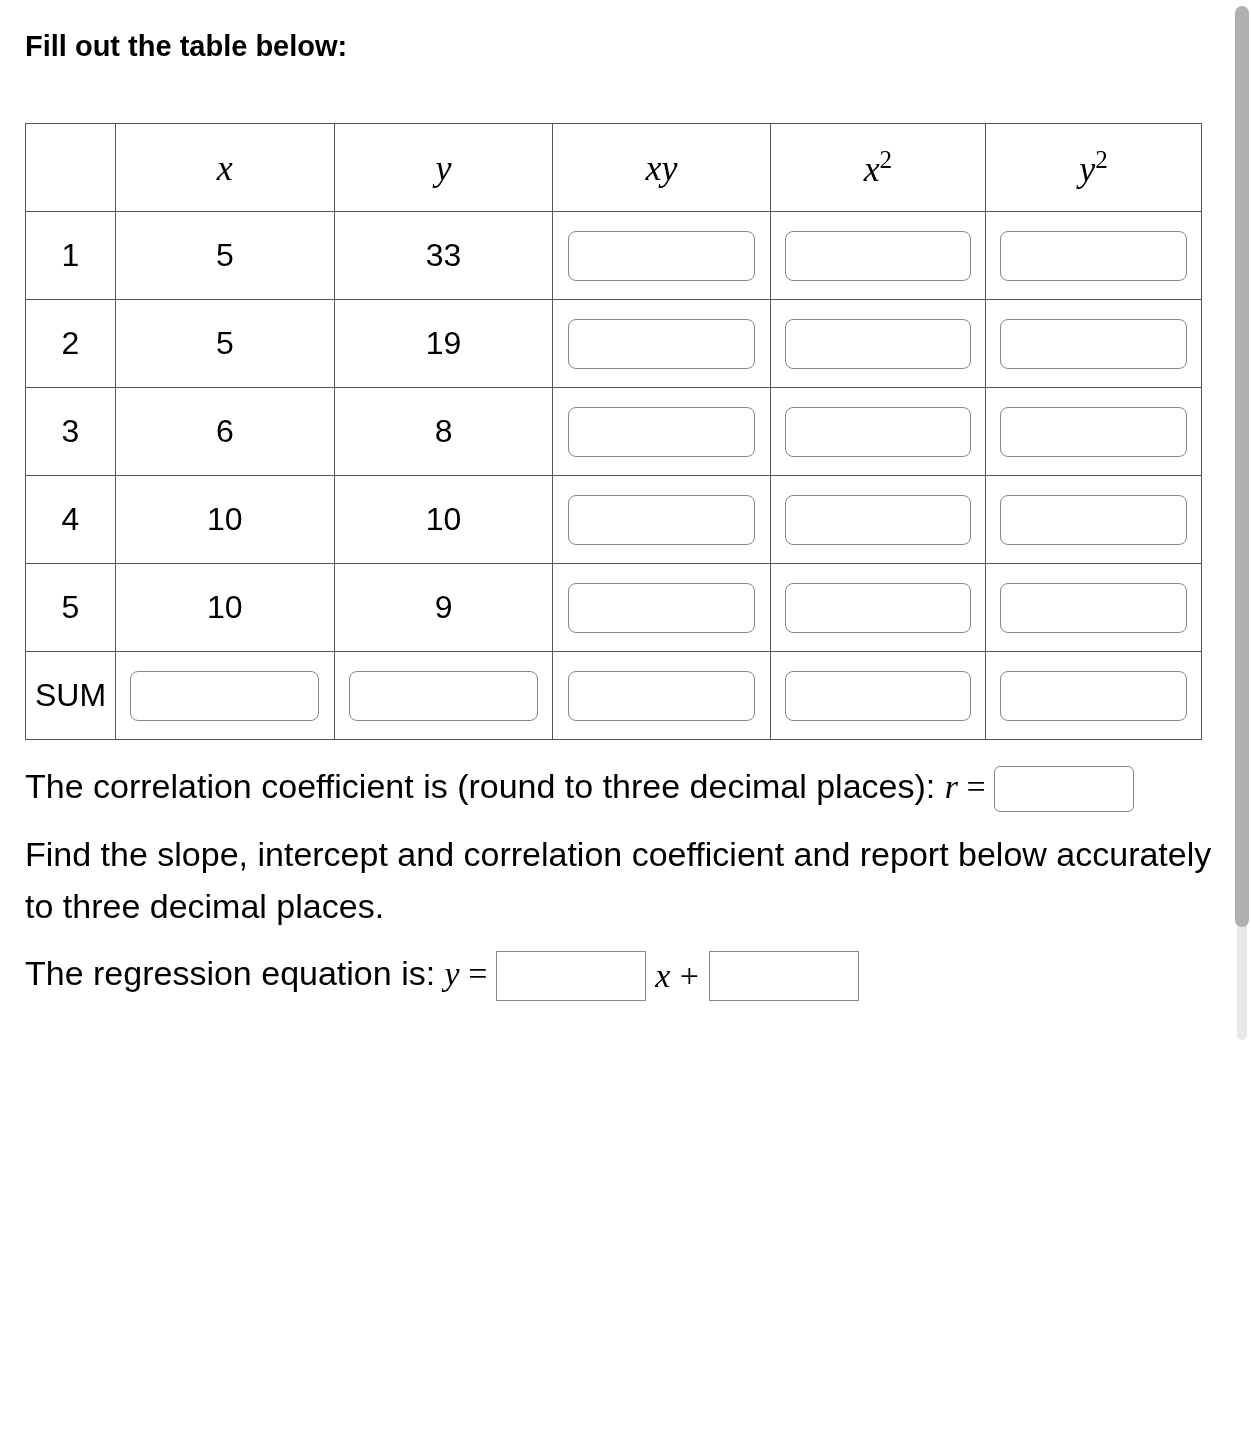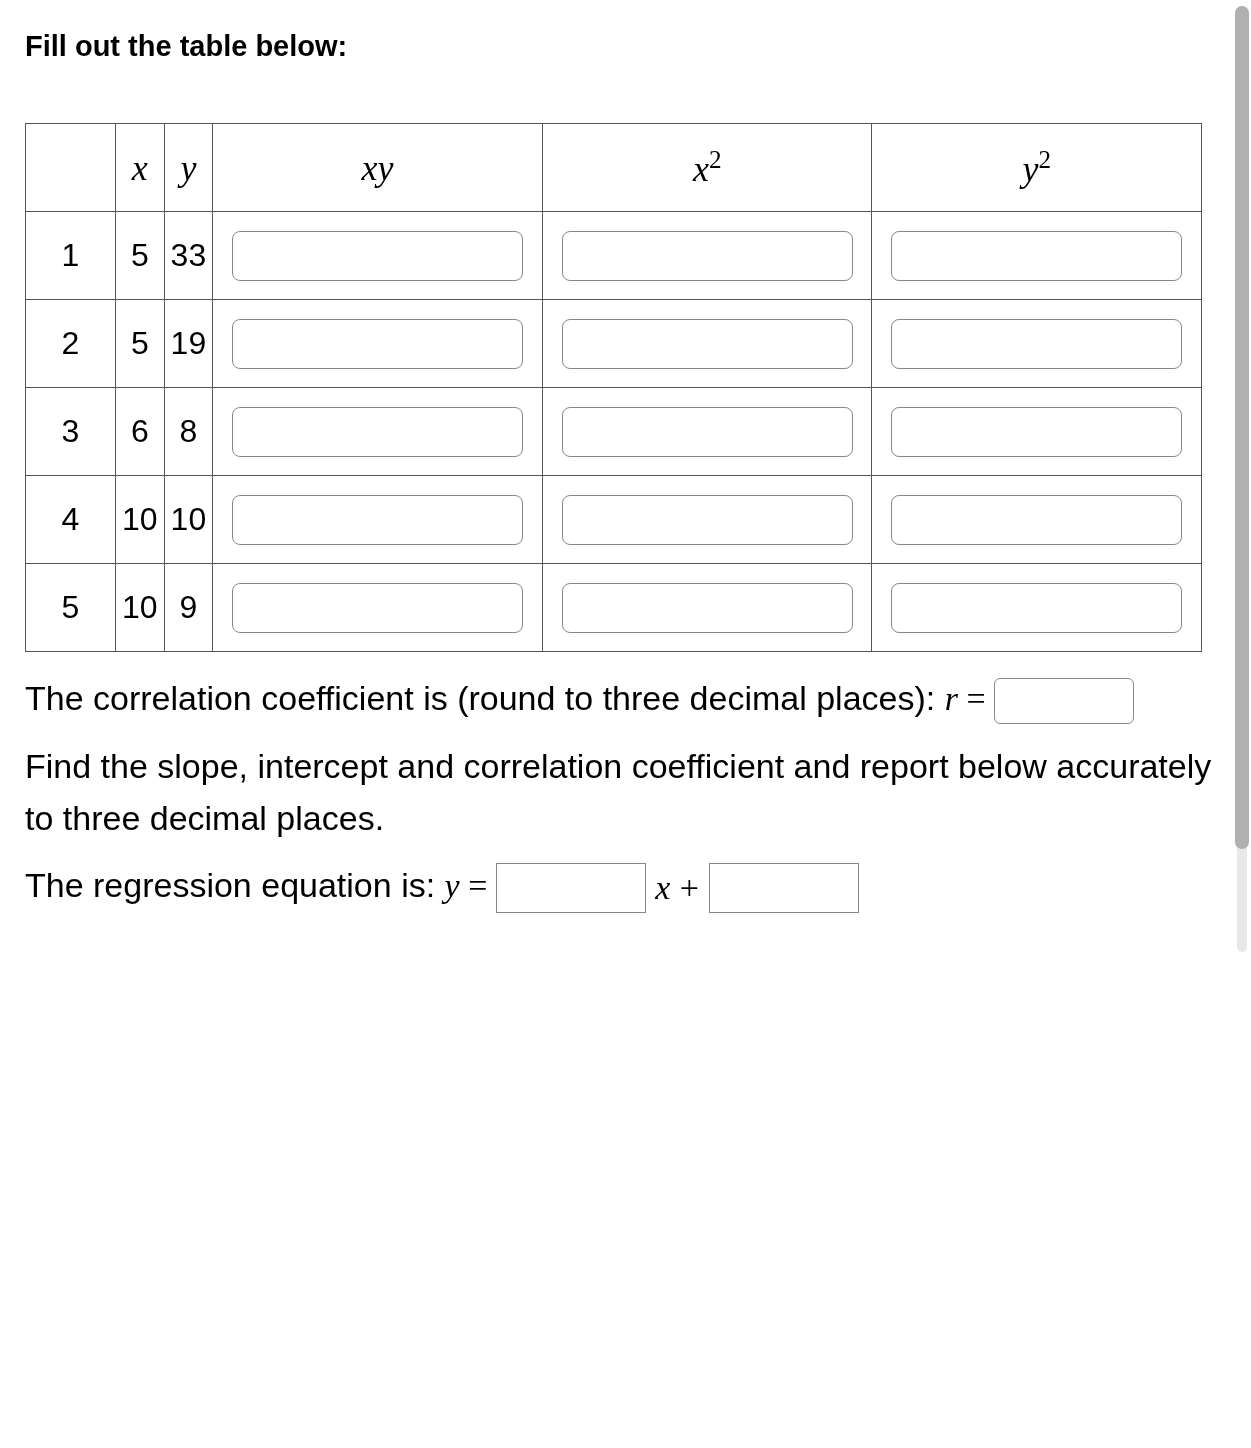--- a/index.html
+++ b/index.html
@@ -170,20 +170,28 @@
       <td><input class="cell-input" style=""></td>
     </tr>
     <tr>
       <td>5</td>
       <td>10</td>
       <td>9</td>
       <td><input class="cell-input" style=""></td>
       <td><input class="cell-input" style=""></td>
       <td><input class="cell-input" style=""></td>
     </tr>
+    <tr>
+      <td class="sum-label">SUM</td>
+      <td><input class="cell-input" style=""></td>
+      <td><input class="cell-input" style=""></td>
+      <td><input class="cell-input" style=""></td>
+      <td><input class="cell-input" style=""></td>
+      <td><input class="cell-input" style=""></td>
+    </tr>
   </tbody>
 </table>
 
 <p class="body-text">
   <span>The correlation coefficient is (round to three decimal places): </span><span class="mathvar">r</span><span class="matheq"> = </span>
   <input class="small-input" style="">
 </p>
 
 <p class="body-text">Find the slope, intercept and correlation coefficient and report below accurately to three decimal places.</p>
 

